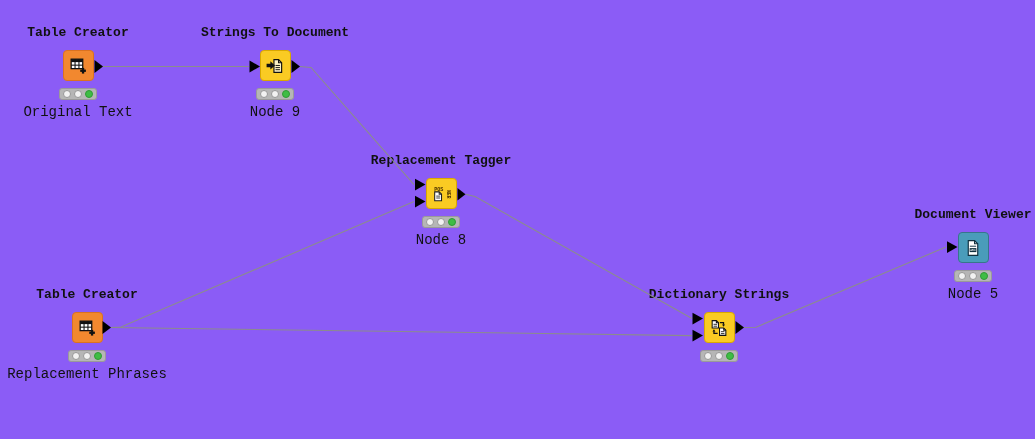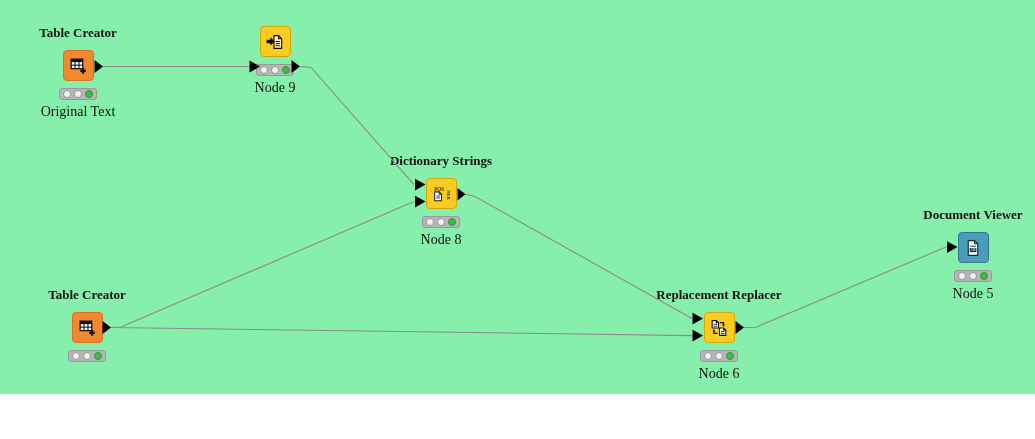--- a/index.html
+++ b/index.html
@@ -1,17 +1,17 @@
 <!DOCTYPE html>
 <html><head>
 <meta charset="utf-8">
 <style>
   html,body{margin:0;padding:0;background:#ffffff;overflow:hidden;}
-  .canvas{position:relative;width:1035px;height:394px;background:#86efac;
-          font-family:Liberation Serif, serif;}
+  .canvas{position:relative;width:1035px;height:439px;background:#8b5cf6;
+          font-family:Liberation Mono, monospace;}
   .wires{position:absolute;left:0;top:0;width:1035px;height:439px;z-index:3;}
   .node-group{position:absolute;width:170px;text-align:center;z-index:2;}
   .node-name{font-size:13px;font-weight:bold;color:#111;line-height:14px;
              white-space:nowrap;margin-bottom:10px;}
   .node-body{width:31px;height:31px;margin:0 auto;border-radius:4px;
              border:1px solid;box-sizing:border-box;display:flex;
              align-items:center;justify-content:center;}
   .node-source{background:#F2882F;border-color:#DB7220;}
   .node-manip{background:#FACB23;border-color:#D9A800;}
   .node-viewer{background:#4A9CBA;border-color:#37758C;}
@@ -46,40 +46,41 @@
     </div>
     <div class="traffic-light">
       <span class="dot off"></span>
       <span class="dot off"></span>
       <span class="dot on"></span>
     </div>
     <div class="node-id">Original Text</div>
   </div>
 
   <div class="node-group" style="left:190px;top:26px">
+    <div class="node-name">Strings To Document</div>
     <div class="node-body node-manip">
       <svg class="node-icon" viewBox="0 0 19 19">
         <path d="M8.5,3.5 h4.4 l2.9,2.9 V15.5 h-7.3 z" fill="#FDF3C6" stroke="#111" stroke-width="1.1"></path>
         <path d="M12.9,3.5 v2.9 h2.9" fill="none" stroke="#111" stroke-width="1.1"></path>
         <line x1="10" y1="9" x2="14.2" y2="9" stroke="#111" stroke-width="0.9"></line>
         <line x1="10" y1="11" x2="14.2" y2="11" stroke="#111" stroke-width="0.9"></line>
         <line x1="10" y1="13" x2="14.2" y2="13" stroke="#111" stroke-width="0.9"></line>
         <path d="M1.5,7.4 h3.6 V5.1 l4.4,3.9 -4.4,3.9 V10.6 H1.5 z" fill="#111"></path>
       </svg>
     </div>
     <div class="traffic-light">
       <span class="dot off"></span>
       <span class="dot off"></span>
       <span class="dot on"></span>
     </div>
     <div class="node-id">Node 9</div>
   </div>
 
   <div class="node-group" style="left:356px;top:154px">
-    <div class="node-name">Dictionary Strings</div>
+    <div class="node-name">Replacement Tagger</div>
     <div class="node-body node-manip">
       <svg class="node-icon" viewBox="0 0 19 19">
         <text x="3" y="6.3" font-size="4.8" font-weight="bold" fill="#4a3000">POS</text>
         <path d="M3.5,7.5 h4.3 l2.2,2.2 V16 h-6.5 z" fill="#fff" stroke="#222" stroke-width="1"></path>
         <path d="M7.8,7.5 v2.2 h2.2" fill="none" stroke="#222" stroke-width="1"></path>
         <line x1="5" y1="11.5" x2="8.7" y2="11.5" stroke="#222" stroke-width="0.8"></line>
         <line x1="5" y1="13.3" x2="8.7" y2="13.3" stroke="#222" stroke-width="0.8"></line>
         <text x="12.2" y="6.2" font-size="4.4" font-weight="bold" fill="#4a3000" transform="rotate(90 13.8 7.5)">NER</text>
       </svg>
     </div>
@@ -102,24 +103,25 @@
         <line x1="3" y1="8.7" x2="14" y2="8.7" stroke="#111" stroke-width="1"></line>
         <line x1="11.6" y1="14" x2="17" y2="14" stroke="#111" stroke-width="2.2"></line>
         <line x1="14.3" y1="11.3" x2="14.3" y2="16.7" stroke="#111" stroke-width="2.2"></line>
       </svg>
     </div>
     <div class="traffic-light">
       <span class="dot off"></span>
       <span class="dot off"></span>
       <span class="dot on"></span>
     </div>
+    <div class="node-id">Replacement Phrases</div>
   </div>
 
   <div class="node-group" style="left:634px;top:288px">
-    <div class="node-name">Replacement Replacer</div>
+    <div class="node-name">Dictionary Strings</div>
     <div class="node-body node-manip">
       <svg class="node-icon" viewBox="0 0 19 19">
         <path d="M3,2.5 h4 l2,2 v5 h-6 z" fill="#fff" stroke="#111" stroke-width="1"></path>
         <path d="M7,2.5 v2 h2" fill="none" stroke="#111" stroke-width="1"></path>
         <line x1="4.3" y1="6" x2="7.7" y2="6" stroke="#111" stroke-width="0.8"></line>
         <line x1="4.3" y1="7.8" x2="7.7" y2="7.8" stroke="#111" stroke-width="0.8"></line>
         <path d="M10,9.5 h4 l2,2 v5 h-6 z" fill="#fff" stroke="#111" stroke-width="1"></path>
         <path d="M14,9.5 v2 h2" fill="none" stroke="#111" stroke-width="1"></path>
         <line x1="11.3" y1="13" x2="14.7" y2="13" stroke="#111" stroke-width="0.8"></line>
         <line x1="11.3" y1="14.8" x2="14.7" y2="14.8" stroke="#111" stroke-width="0.8"></line>
@@ -127,21 +129,20 @@
         <polygon points="12.4,6.2 15.2,6.2 13.8,8.4" fill="#111"></polygon>
         <path d="M8.2,14.5 H4.7 V12.6" fill="none" stroke="#111" stroke-width="1.2"></path>
         <polygon points="3.3,12.8 6.1,12.8 4.7,10.6" fill="#111"></polygon>
       </svg>
     </div>
     <div class="traffic-light">
       <span class="dot off"></span>
       <span class="dot off"></span>
       <span class="dot on"></span>
     </div>
-    <div class="node-id">Node 6</div>
   </div>
 
   <div class="node-group" style="left:888px;top:208px">
     <div class="node-name">Document Viewer</div>
     <div class="node-body node-viewer">
       <svg class="node-icon" viewBox="0 0 19 19">
         <path d="M5,2.5 h6 l3,3 V16.5 H5 z" fill="#fff" stroke="#10303f" stroke-width="1.1"></path>
         <path d="M11,2.5 v3 h3" fill="none" stroke="#10303f" stroke-width="1.1"></path>
         <line x1="6.5" y1="7.8" x2="12.5" y2="7.8" stroke="#10303f" stroke-width="0.9"></line>
         <rect x="6.3" y="9.6" width="6.4" height="3.8" fill="#10303f"></rect>

